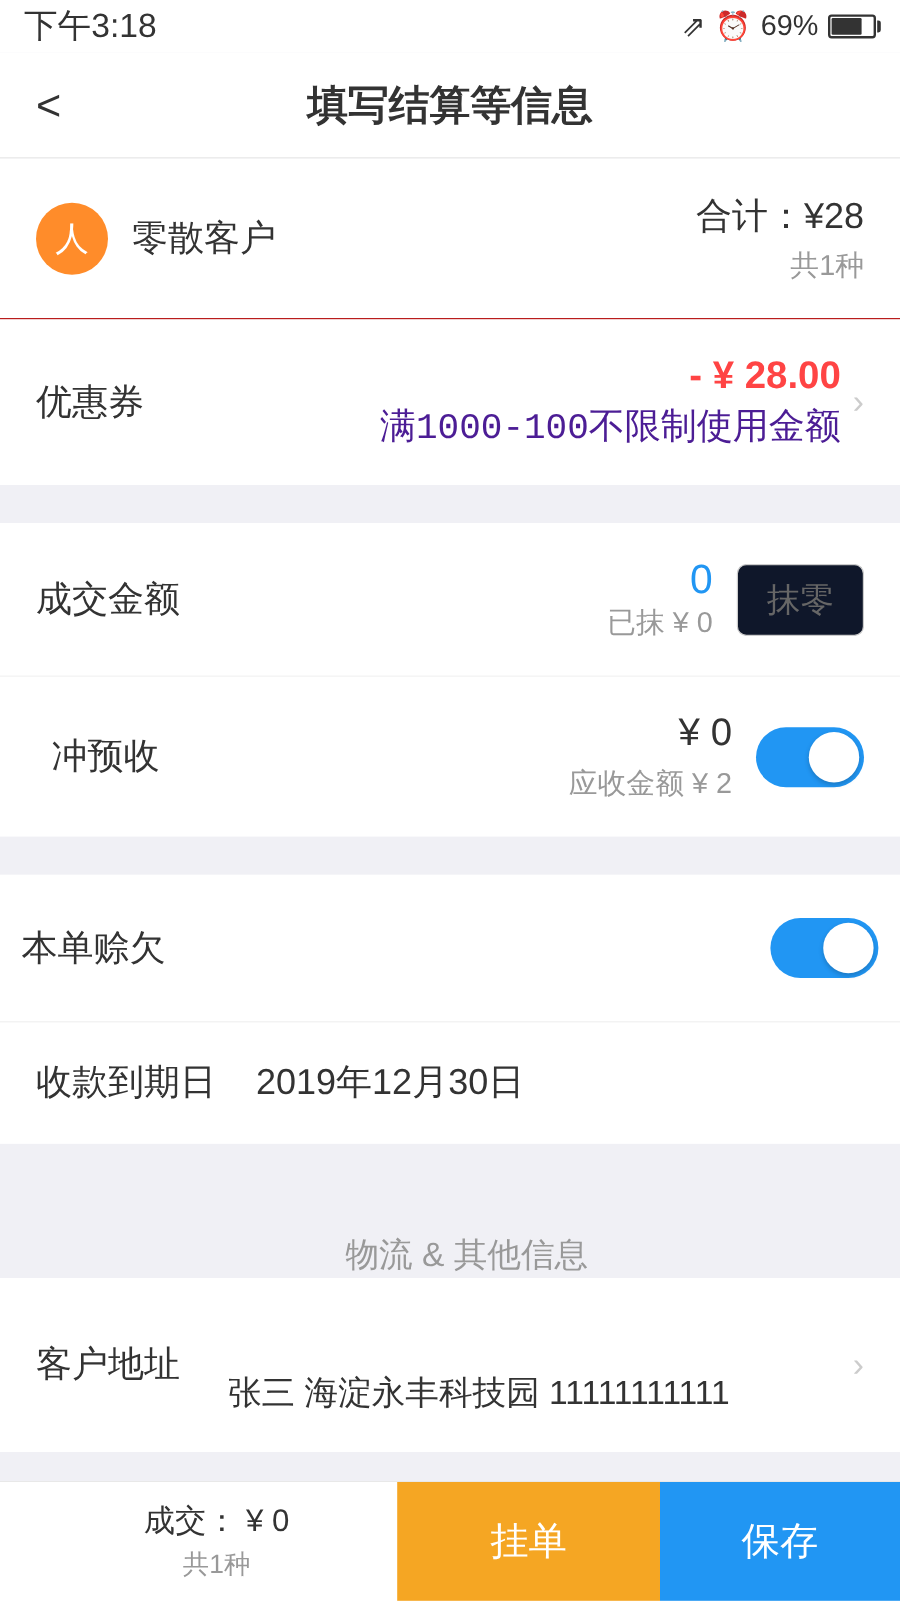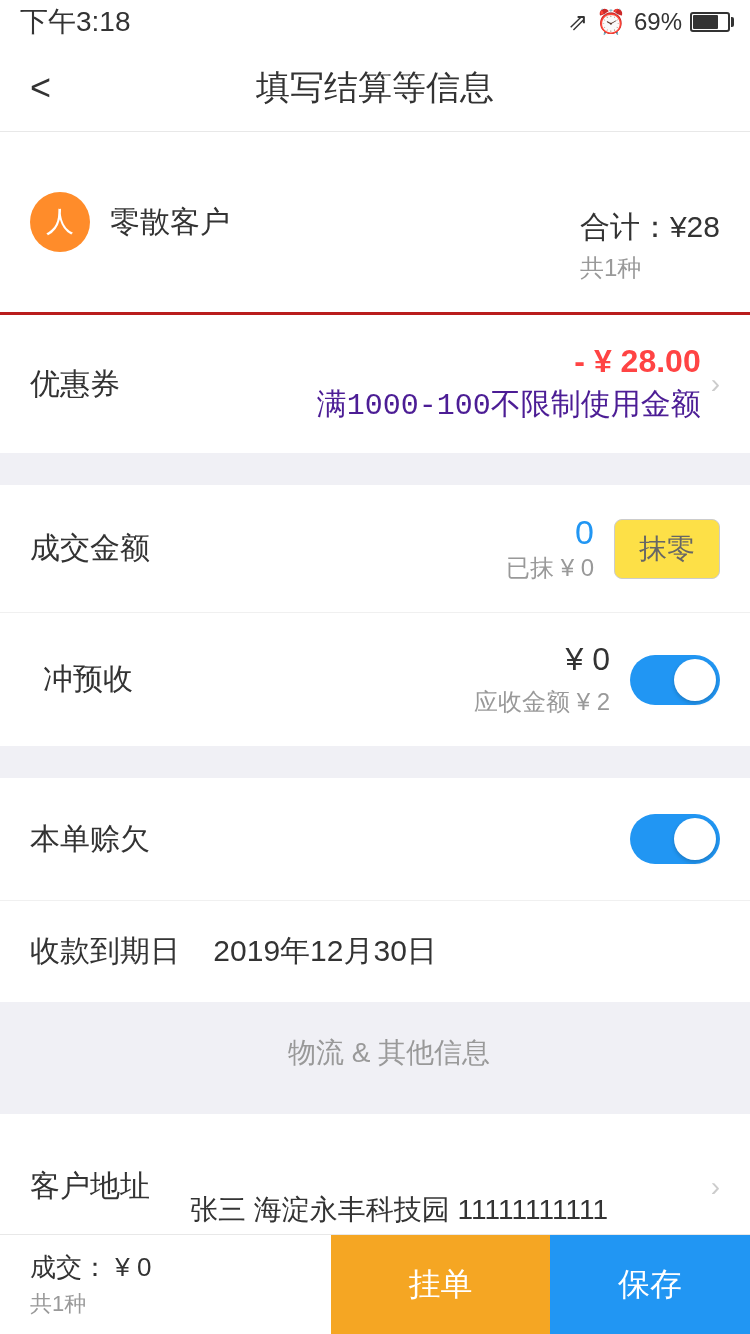--- a/index.html
+++ b/index.html
@@ -56,21 +56,21 @@
     }
     .nav-back {
       position: absolute;
       left: 30px;
       font-size: 36px;
       color: #333;
       cursor: pointer;
     }
     .nav-title {
       font-size: 34px;
-      font-weight: 400;
+      font-weight: 700;
       color: #333;
     }
 
     
     .content {
       flex: 1;
       overflow-y: auto;
       padding-bottom: 120px;
     }
 
@@ -97,40 +97,40 @@
       width: 60px; height: 60px; border-radius: 50%;
       background: #ff8c2a;
       display: flex; align-items: center; justify-content: center;
       color: #fff; font-size: 28px;
     }
     .customer-name {
       font-size: 30px;
       color: #333;
     }
     .customer-right {
-      margin-top: 47px;
+      text-align: right;
     }
     .total-amount {
       font-size: 30px;
       color: #333;
     }
     .total-count {
       font-size: 24px;
       color: #999;
       margin-top: 4px;
     }
 
     
     .coupon-row {
       display: flex;
       align-items: center;
       justify-content: space-between;
       padding: 28px 30px;
       background: #fff;
-      border-top: 3px solid #b91c1c;
+      border-top: 1px solid #b91c1c;
     }
     .coupon-label {
       font-size: 30px;
       color: #333;
     }
     .coupon-right {
       display: flex;
       align-items: center;
       gap: 10px;
     }
@@ -188,21 +188,21 @@
       font-weight: 500;
       min-width: 60px;
       text-align: right;
     }
     .zero-button {
       border: 1px solid #ccc;
       border-radius: 8px;
       padding: 10px 24px;
       font-size: 28px;
       color: #666;
-      background: #fde047;
+      background: #0f172a;
       cursor: pointer;
     }
     .form-right-stack {
       display: flex;
       flex-direction: column;
       align-items: flex-end;
       gap: 8px;
     }
     .amount-zero {
       font-size: 32px;
@@ -237,21 +237,21 @@
       border-radius: 50%;
       background: #fff;
       box-shadow: 0 2px 4px rgba(0,0,0,0.2);
     }
 
     
     .debt-row {
       display: flex;
       align-items: center;
       justify-content: space-between;
-      padding: 36px 30px;
+      padding: 36px 18px;
       background: #fff;
     }
     .debt-label {
       font-size: 30px;
       color: #333;
     }
 
     
     .due-date-row {
       padding: 30px 30px;
@@ -261,21 +261,21 @@
     .due-date-text {
       font-size: 30px;
       color: #333;
     }
 
     
     .logistics-header {
       height: 80px;
       background: #f0f0f5;
       display: flex;
-      align-items: flex-start;
+      align-items: flex-end;
       justify-content: center;
       padding-left: 28px;
     }
     .logistics-title {
       font-size: 28px;
       color: #999;
     }
 
     
     .address-row {
@@ -301,20 +301,21 @@
     
     .bottom-bar {
       position: fixed;
       bottom: 0;
       left: 0;
       width: 750px;
       height: 100px;
       display: flex;
       background: #fff;
       border-top: 1px solid #e8e8e8;
+      text-align: center;
     }
     .bottom-info {
       flex: 1;
       display: flex;
       flex-direction: column;
       justify-content: center;
       padding-left: 30px;
     }
     .bottom-transaction {
       font-size: 26px;

